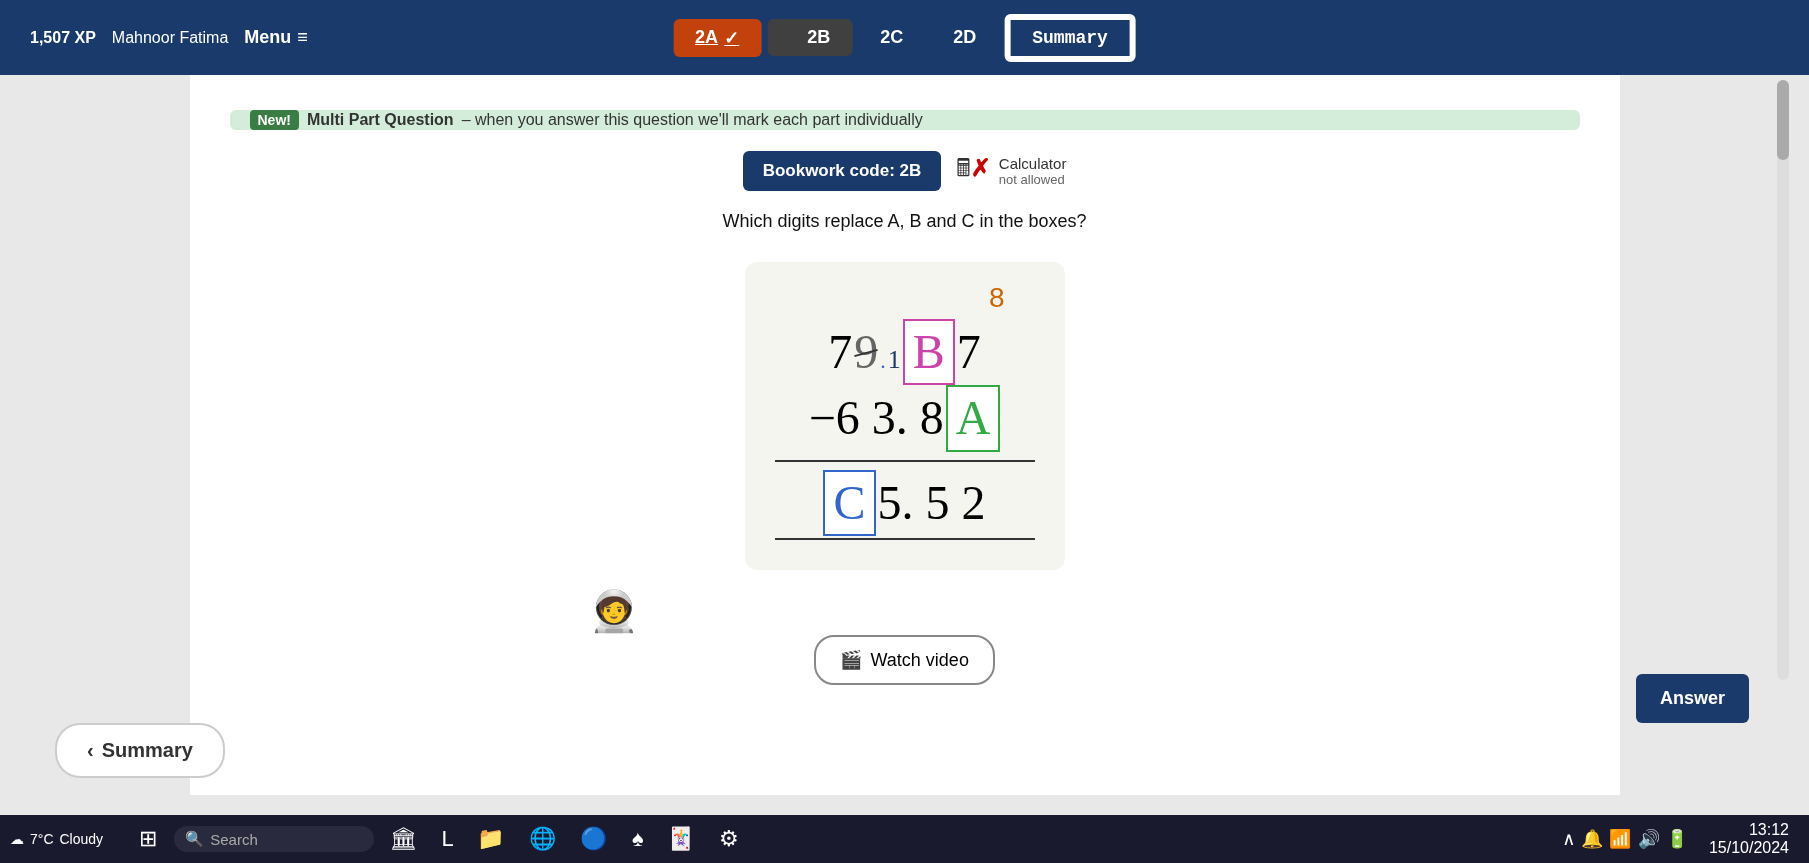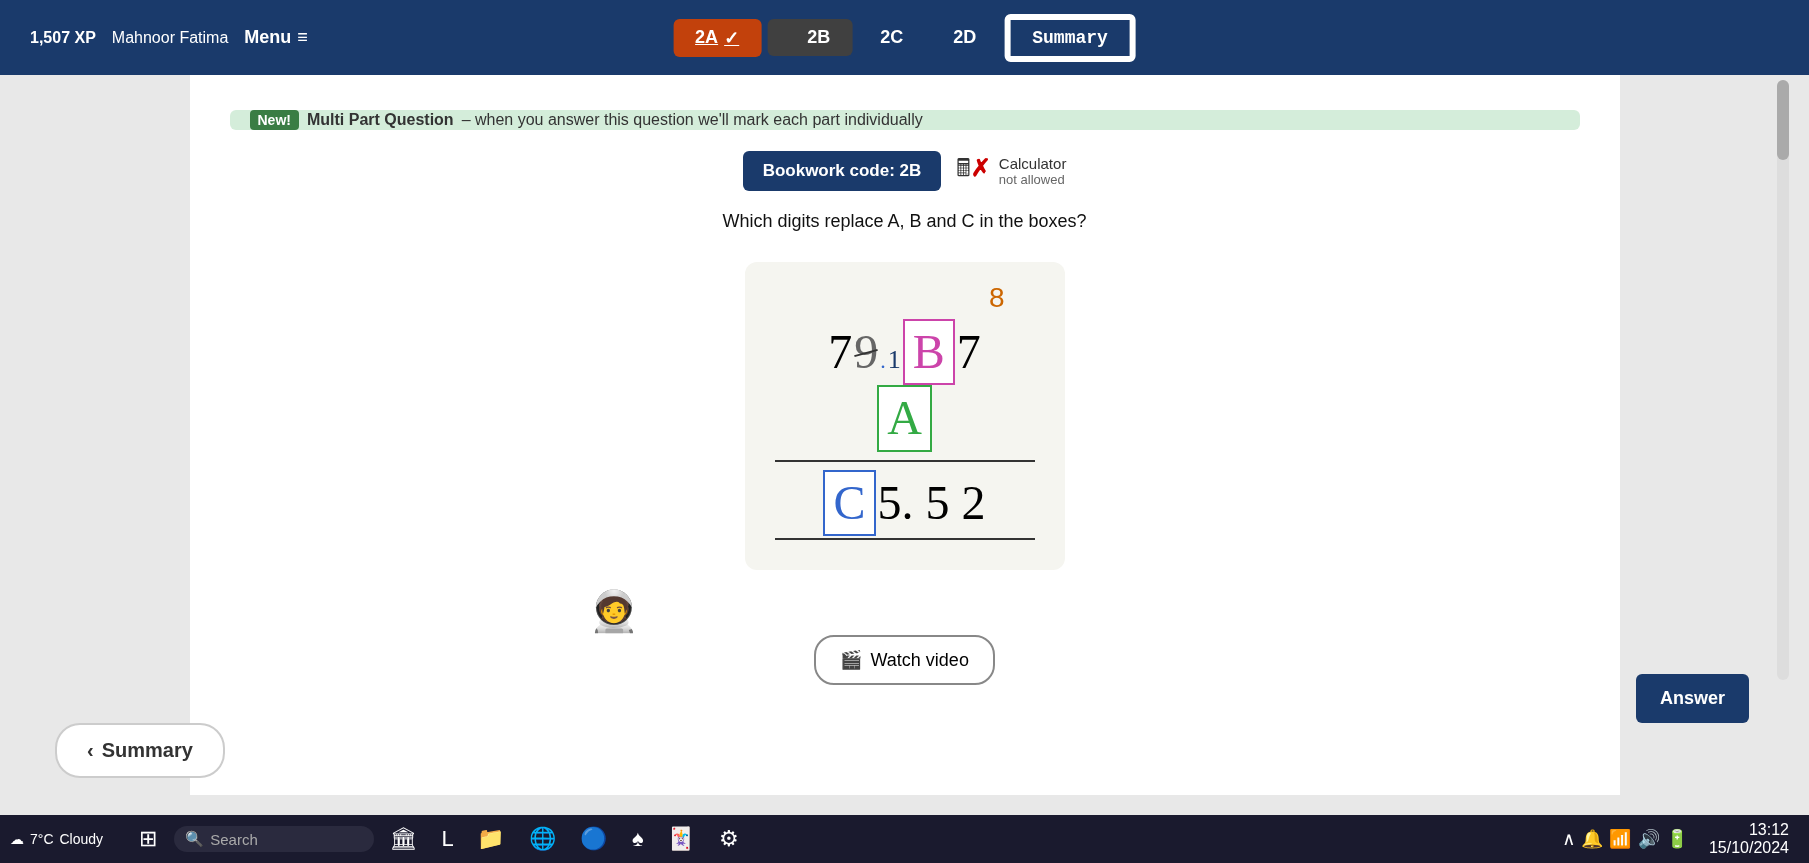--- a/index.html
+++ b/index.html
@@ -471,20 +471,21 @@
       <div class="math-problem" style="display:flex; align-items:baseline; gap:2px; justify-content:center;">
         <span>7</span>
         <span class="strikethrough-9" style="font-family:'Times New Roman',serif;">9</span>
           <span class="superscript-1">.</span>
           <span class="superscript-1" style="font-size:26px; color:#1a3a6b;">1</span>
         <span class="box-B">B</span>
         <span>7</span>
       </div>
 
       <div class="math-problem" style="display:flex; align-items:baseline; gap:2px; justify-content:center;">
+        <span>−6 3. 8</span>
         <span class="box-A">A</span>
       </div>
 
       <div class="divider-line"></div>
 
       <div class="math-problem" style="display:flex; align-items:baseline; gap:2px; justify-content:center;">
         <span class="box-C">C</span>
         <span>5. 5 2</span>
       </div>
 

